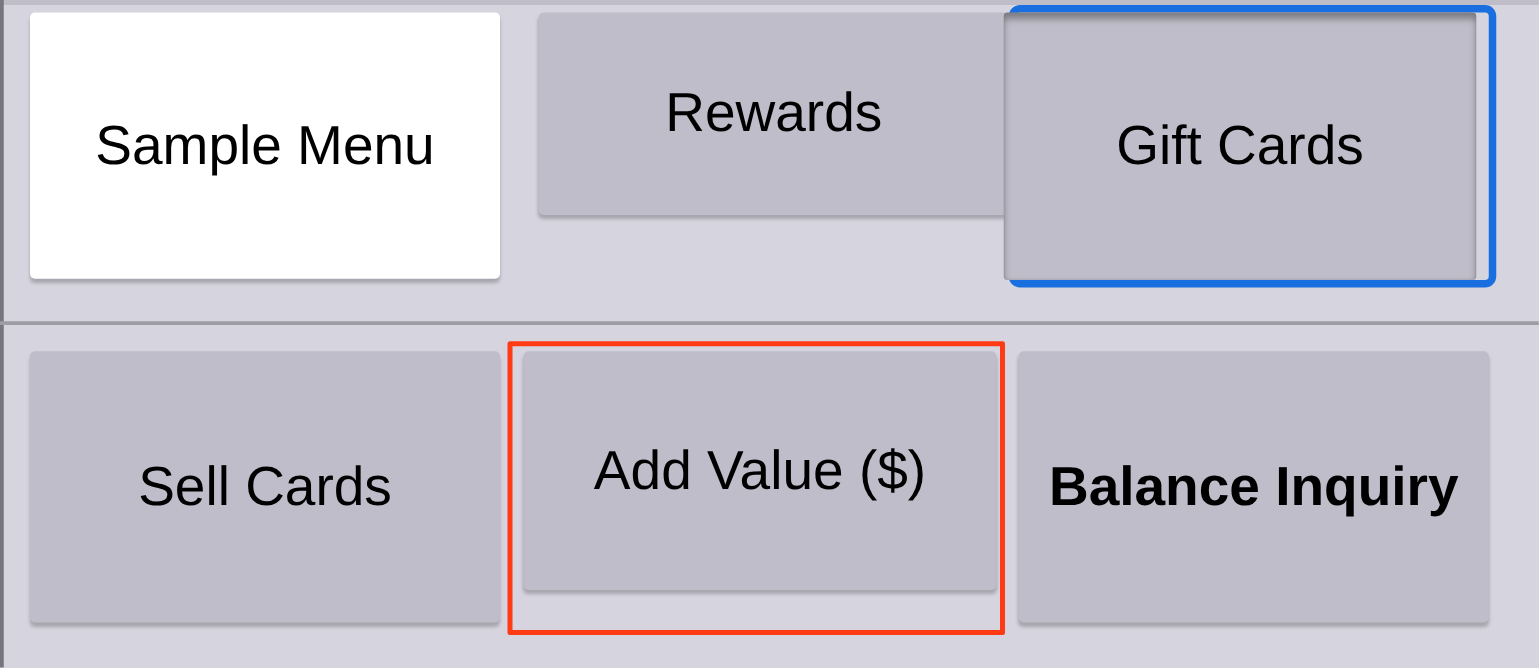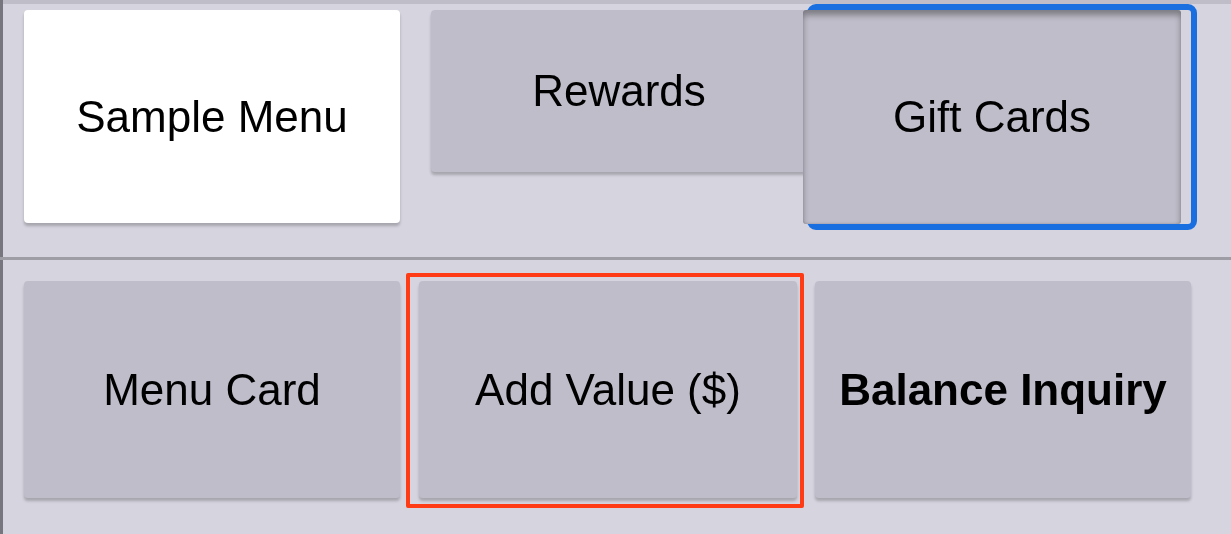--- a/index.html
+++ b/index.html
@@ -49,23 +49,23 @@
 </div>
 
 <div class="focus-ring" style="left:807px; top:4px; width:390px; height:226px;"></div>
 <div class="btn selected" style="left:803px; top:10px; width:378px; height:214px; border-radius:3px;">
   <span>Gift Cards</span>
 </div>
 
 <div class="divider"></div>
 
 <div class="btn" style="left:24px; top:281px; width:376px; height:217px;">
-  <span>Menu Card</span>
+  <span>Sell Cards</span>
 </div>
 
-<div class="btn" style="left:419px; top:281px; width:378px; height:217px;">
+<div class="btn" style="left:419px; top:281px; width:378px; height:191px;">
   <span>Add Value ($)</span>
 </div>
 <div class="annot-box" style="left:406px; top:273px; width:398px; height:235px;"></div>
 
 <div class="btn" style="left:815px; top:281px; width:376px; height:217px;font-weight:bold;">
   <span>Balance Inquiry</span>
 </div>
 
 </body></html>

